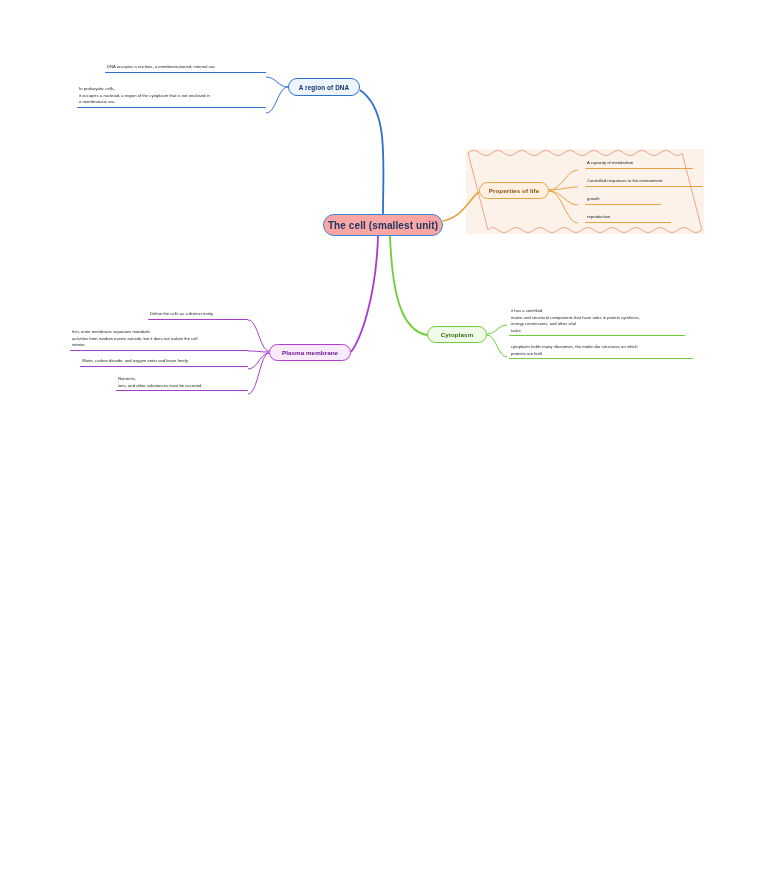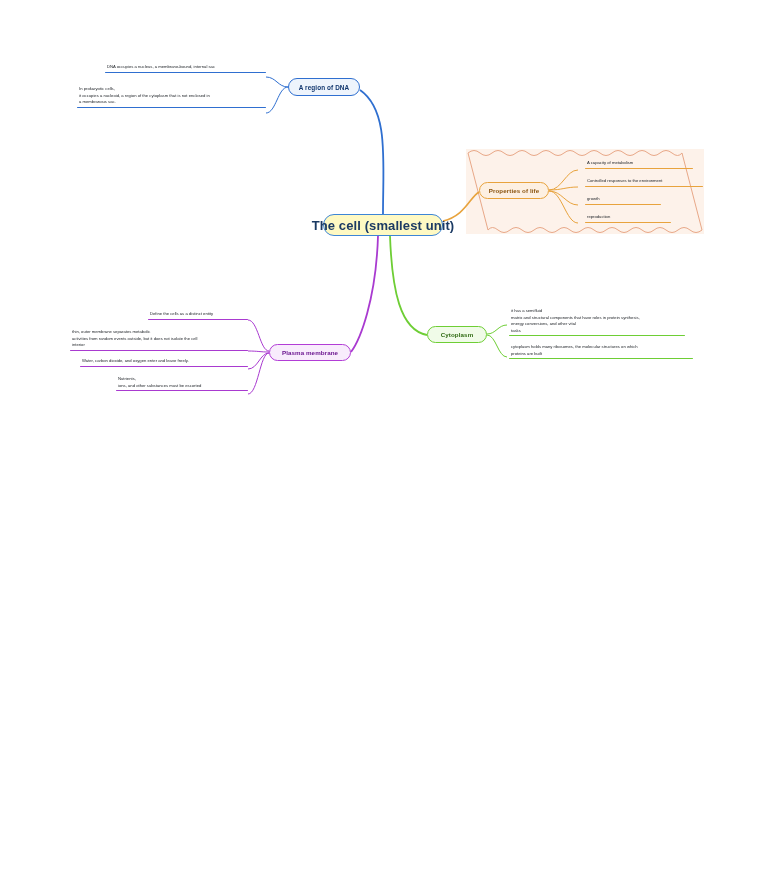--- a/index.html
+++ b/index.html
@@ -13,22 +13,22 @@
 
   
   .node{
     position:absolute;box-sizing:border-box;
     display:flex;align-items:center;justify-content:center;
     border-radius:20px;font-weight:bold;white-space:nowrap;
     letter-spacing:.1px;
   }
   .node-center{
     left:323px;top:214px;width:120px;height:22px;
-    border:1.3px solid #3d86d6;background:#fef9c3;color:#1b3a63;
-    font-size:13px;border-radius:12px;
+    border:1.3px solid #3d86d6;background:#fca5a5;color:#1b3a63;
+    font-size:10px;border-radius:12px;
   }
   .node-dna{
     left:288px;top:78px;width:72px;height:18px;
     border:1.1px solid #2f6fd0;background:#eef4fc;color:#12376e;
     font-size:6.4px;border-radius:10px;
   }
   .node-props{
     left:479px;top:182px;width:70px;height:17px;
     border:1.1px solid #e8a33d;background:#fdf0e2;color:#8a5410;
     font-size:6.2px;border-radius:10px;

